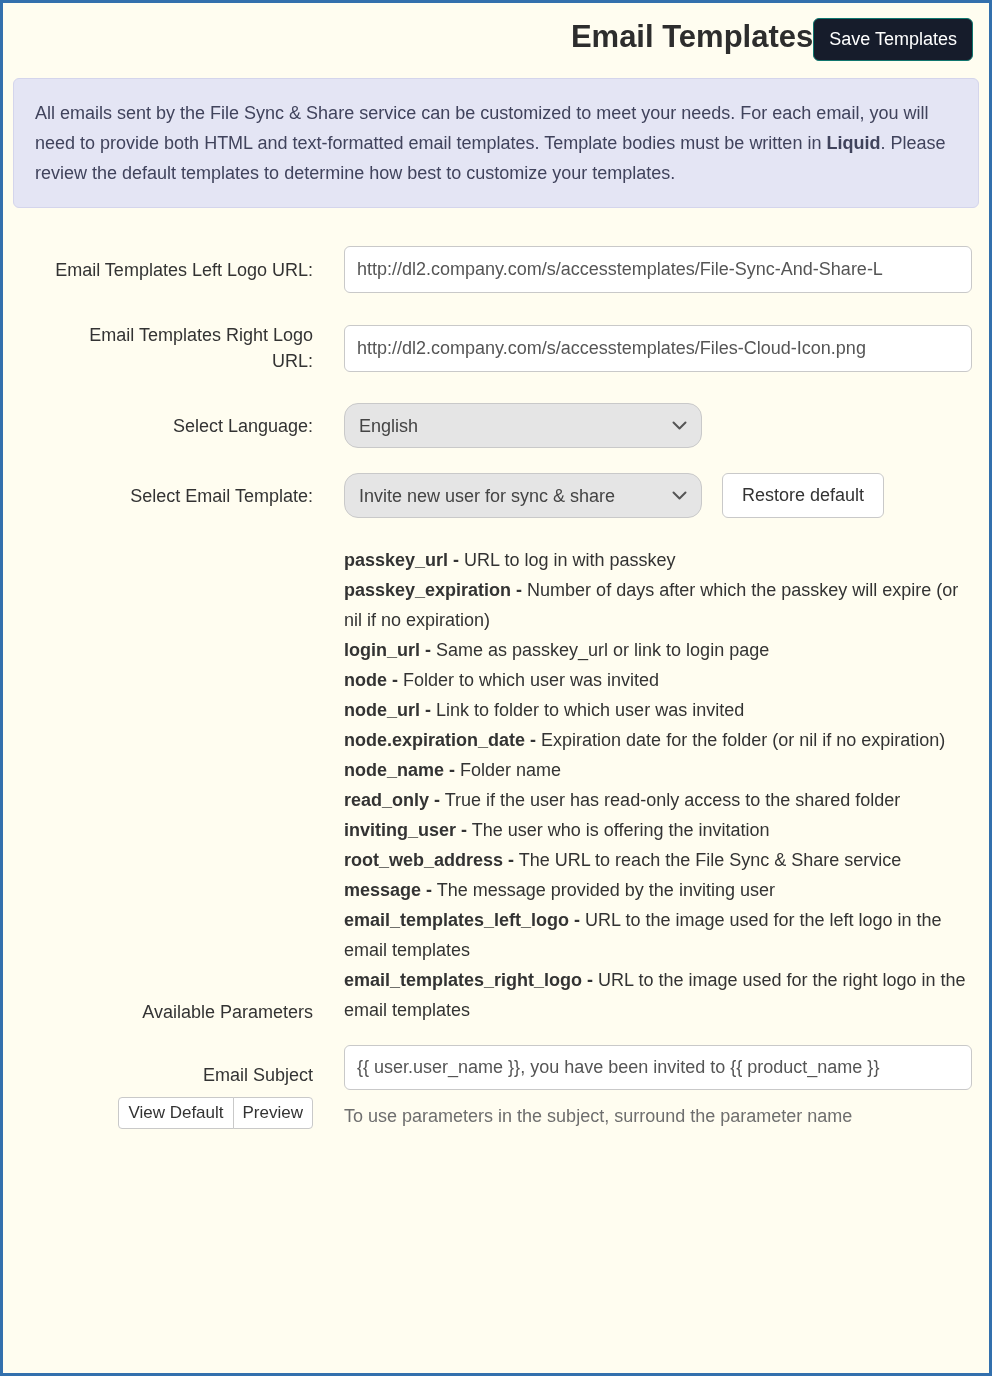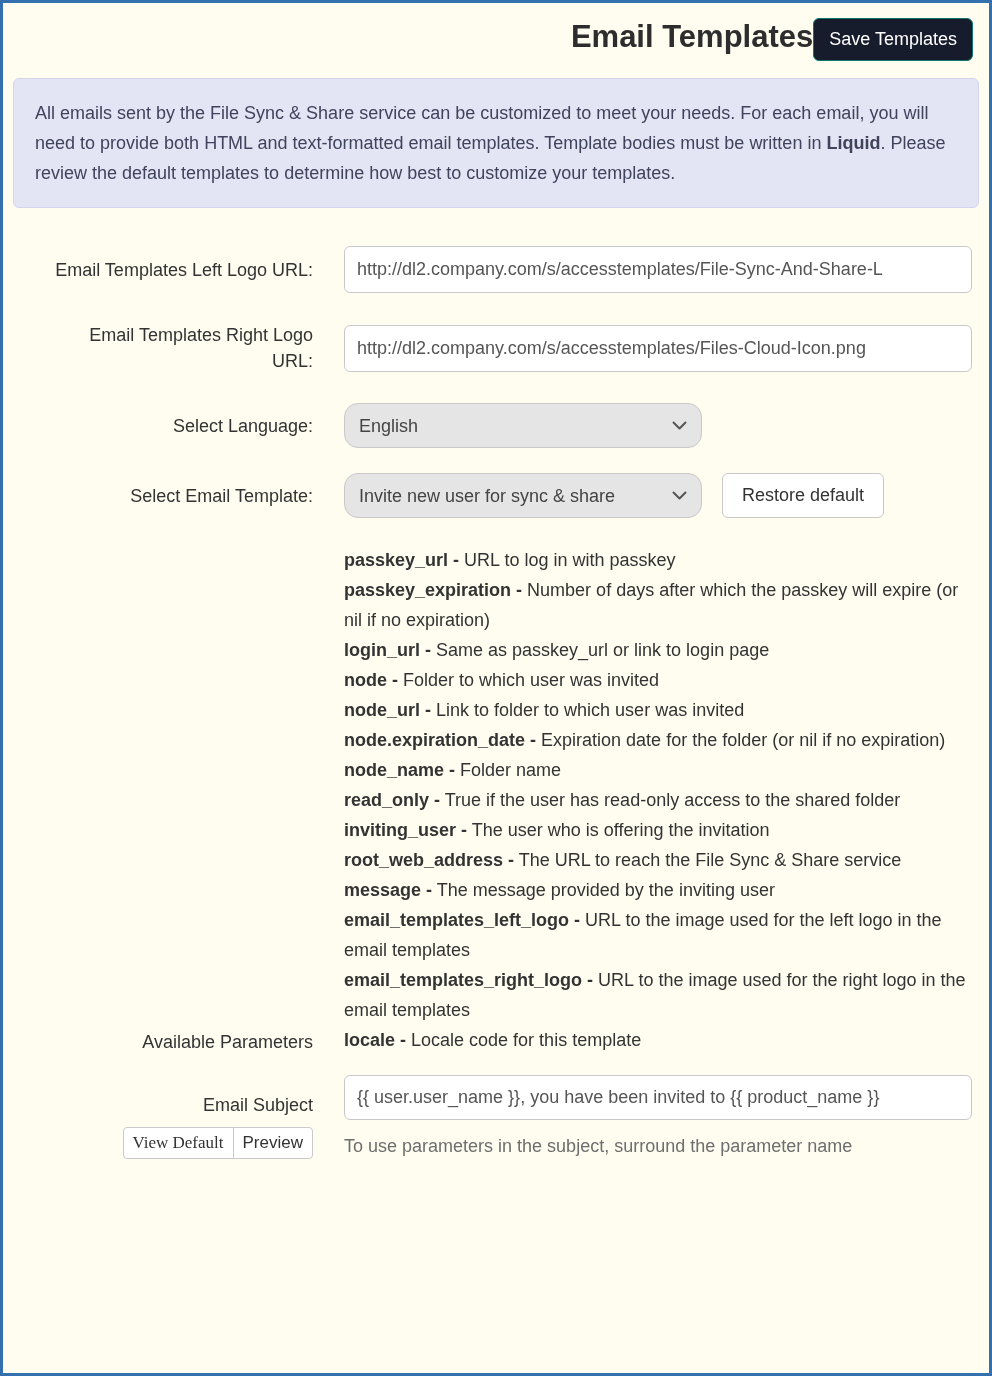--- a/index.html
+++ b/index.html
@@ -139,21 +139,21 @@
   }
   .group-btn {
     background: #ffffff;
     border: 1px solid #c9c9c9;
     font-size: 17px;
     font-family: inherit;
     color: #333333;
     padding: 5px 9px;
     cursor: pointer;
   }
-  .group-btn.first { border-radius: 4px 0 0 4px; font-family: Liberation Serif, serif; }
+  .group-btn.first { border-radius: 4px 0 0 4px; }
   .group-btn.last { border-radius: 0 4px 4px 0; margin-left: -1px; }
   .subject-input { height: 45px; }
   .subject-help {
     margin-top: 13px;
     font-size: 18px;
     color: #6e6e6e;
     line-height: 26px;
   }
 </style>
 </head>
@@ -229,21 +229,20 @@
           <div class="param"><b>node -</b> Folder to which user was invited</div>
           <div class="param"><b>node_url -</b> Link to folder to which user was invited</div>
           <div class="param"><b>node.expiration_date -</b> Expiration date for the folder (or nil if no expiration)</div>
           <div class="param"><b>node_name -</b> Folder name</div>
           <div class="param"><b>read_only -</b> True if the user has read-only access to the shared folder</div>
           <div class="param"><b>inviting_user -</b> The user who is offering the invitation</div>
           <div class="param"><b>root_web_address -</b> The URL to reach the File Sync &amp; Share service</div>
           <div class="param"><b>message -</b> The message provided by the inviting user</div>
           <div class="param"><b>email_templates_left_logo -</b> URL to the image used for the left logo in the email templates</div>
           <div class="param"><b>email_templates_right_logo -</b> URL to the image used for the right logo in the email templates</div>
-          <div class="param"><b>locale -</b> Locale code for this template</div>
         </div>
     </div>
   </div>
 
   <div class="row top-align">
     <div class="label-col subject-label-col">
       <div class="subject-label">Email Subject</div>
       <span class="btn-group">
         <button class="group-btn first">View Default</button>
         <button class="group-btn last">Preview</button>

